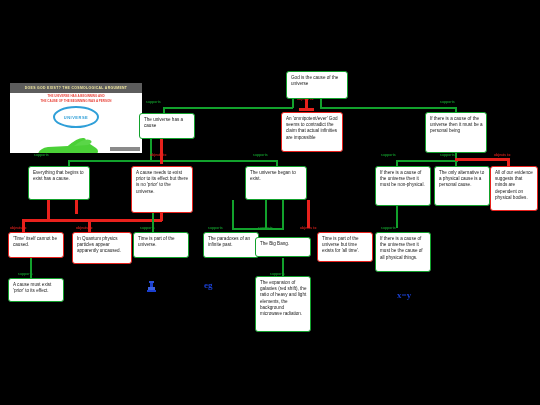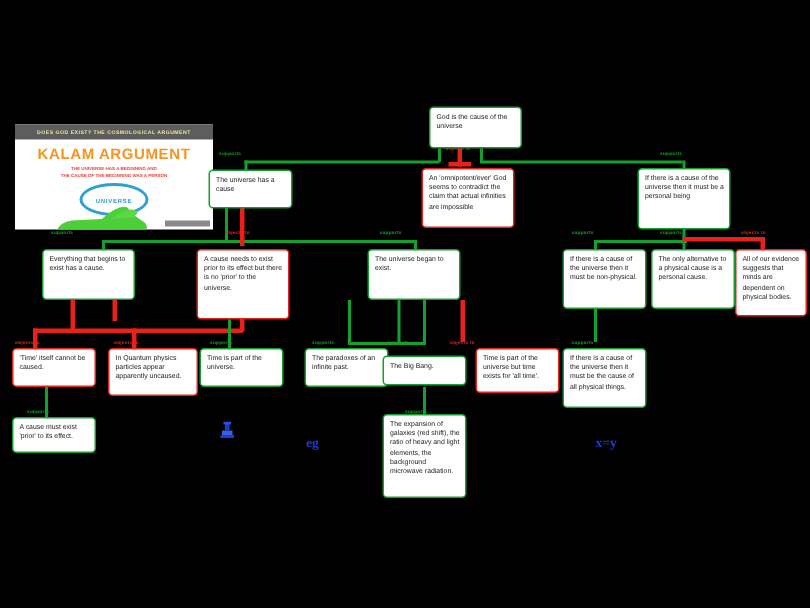--- a/index.html
+++ b/index.html
@@ -74,21 +74,20 @@
   .loose.t { font-size:9px; font-family:"Liberation Serif", serif; }
   .icon-stamp { position:absolute; left:146px; top:281px; width:11px; height:12px; }
 </style>
 </head>
 <body>
 
 <div id="canvas">
 
   <div class="slide">
     <div class="slide-bar">Does God exist? The cosmological argument</div>
-    <div class="slide-title">KALAM ARGUMENT</div>
     <div class="slide-sub">THE UNIVERSE HAS A BEGINNING AND</div>
     <div class="slide-sub">THE CAUSE OF THE BEGINNING WAS A PERSON</div>
     <div class="slide-circle">UNIVERSE</div>
     <svg class="slide-hand" viewBox="0 0 66 24">
       <path d="M4 24 Q2 14 14 12 L34 11 Q40 6 46 6 Q52 6 56 9 L62 13 Q66 16 62 20 L52 24 Z" fill="#4bd037"></path>
       <path d="M34 11 Q44 2 50 3 Q54 4 49 8" fill="#4bd037"></path>
       <path d="M40 11 Q50 3 56 5 Q60 7 54 10" fill="#5ad648"></path>
     </svg>
     <div class="slide-strip"></div>
   </div>
@@ -194,16 +193,16 @@
   <div class="node g" style="left:8px; top:278px; width:56px; height:24px;">A cause must exist 'prior' to its effect.</div>
 
   <div class="node g" style="left:255px; top:276px; width:56px; height:56px;">The expansion of galaxies (red shift), the ratio of heavy and light elements, the background microwave radiation.</div>
 
   <svg class="icon-stamp" viewBox="0 0 11 12">
     <rect x="1" y="9" width="9" height="2" fill="#1a3fd0"></rect>
     <rect x="2" y="6" width="7" height="3" fill="#3a5fe0"></rect>
     <rect x="4" y="1" width="3" height="5" fill="#1a3fd0"></rect>
     <rect x="3" y="0" width="5" height="2" fill="#2a4fd8"></rect>
   </svg>
-  <div class="loose t" style="left:204px; top:290px;">eg</div>
+  <div class="loose t" style="left:204px; top:280px;">eg</div>
   <div class="loose t" style="left:397px; top:290px;">x=y</div>
 
 </div>
 
 </body></html>

